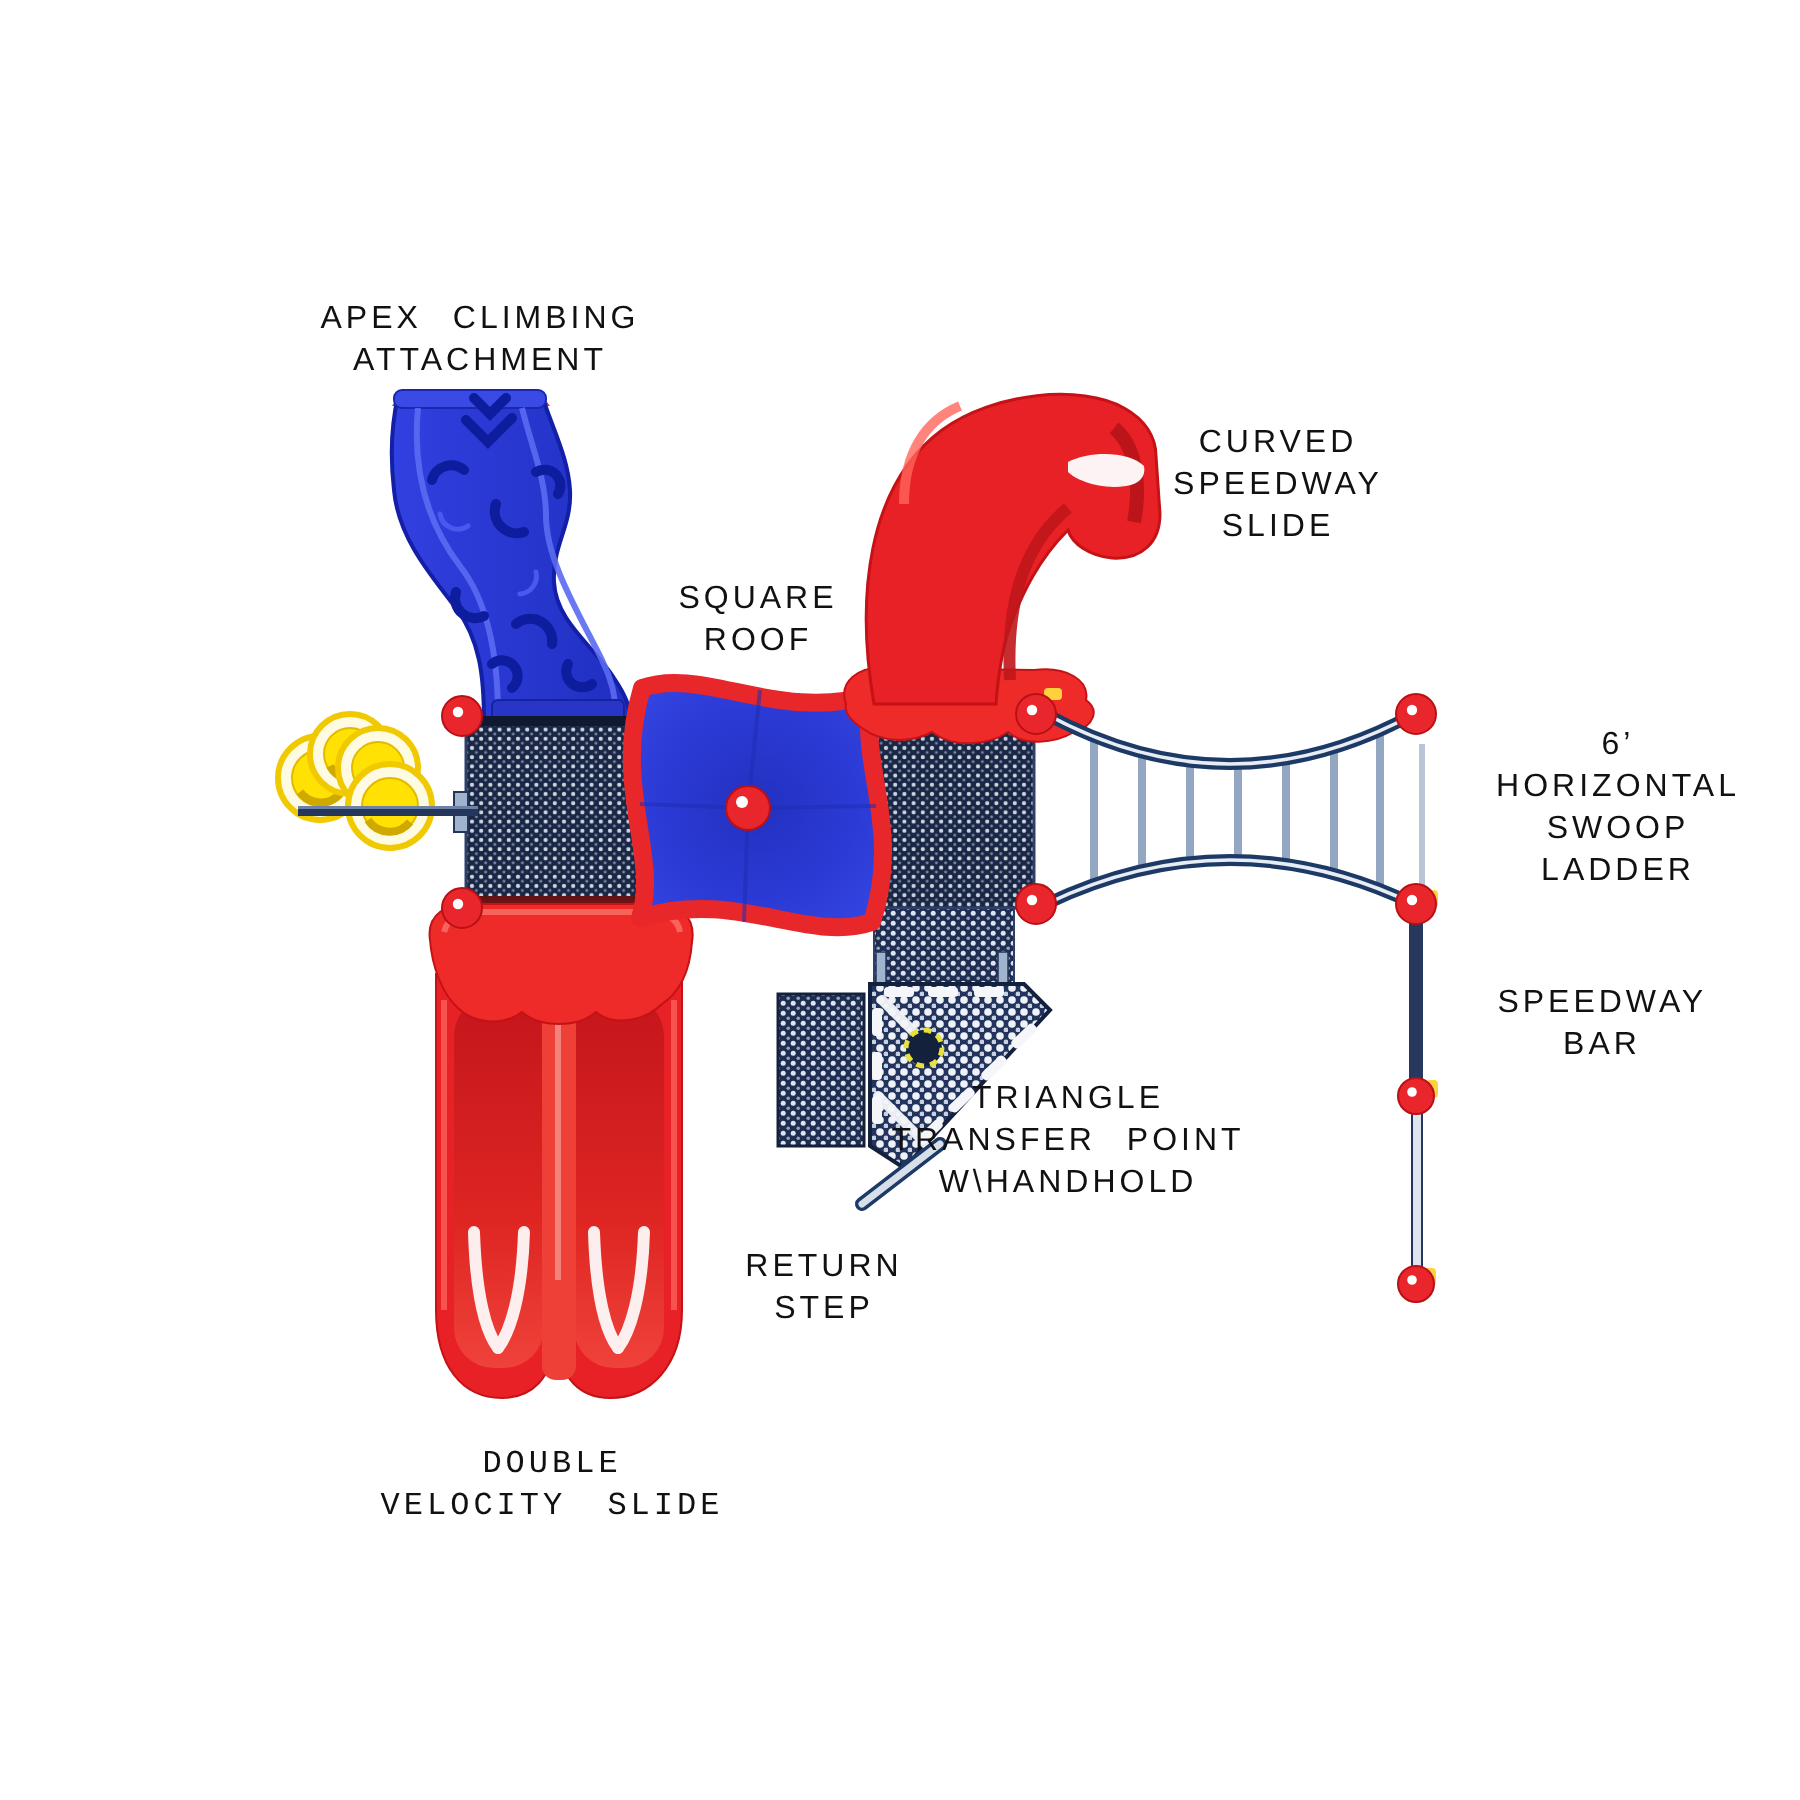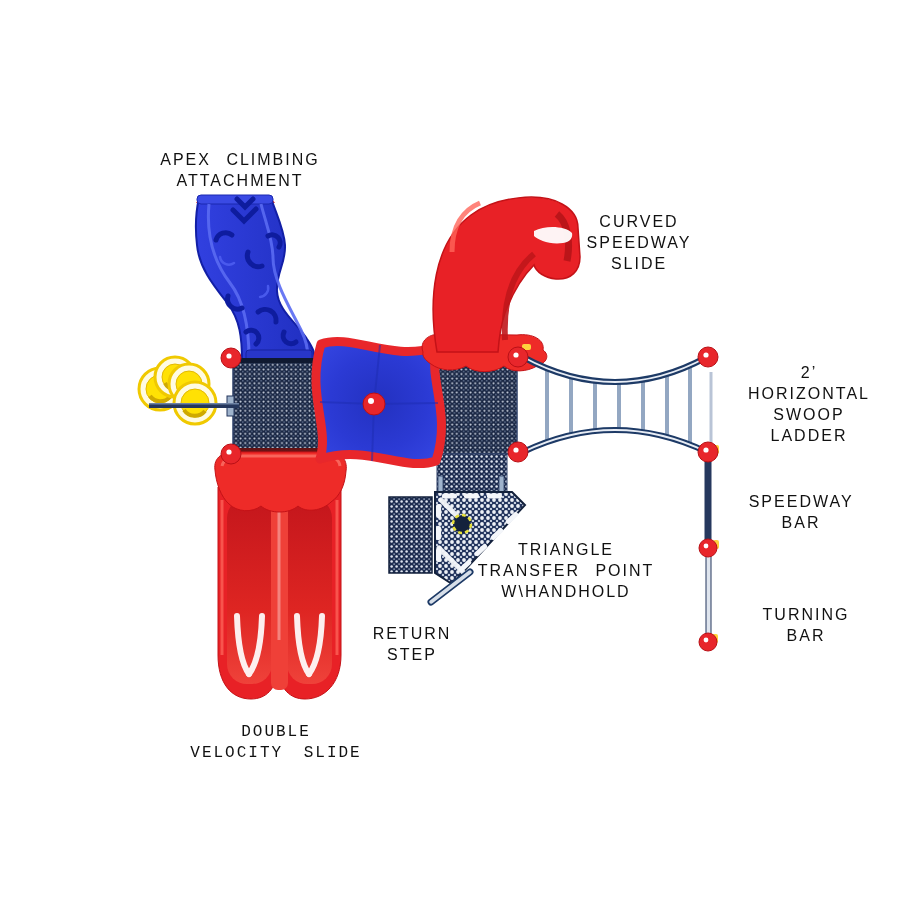--- a/index.html
+++ b/index.html
@@ -248,25 +248,26 @@
     <circle cx="374" cy="404" r="11" fill="#e8262b" stroke="#b91016"></circle>
     <circle cx="371" cy="401" r="3" fill="#fff"></circle>
   </g>
 </svg>
 
 <div class="lbl" style="left:240px;top:149px;">APEX CLIMBING
 ATTACHMENT</div>
 <div class="lbl" style="left:639px;top:211px;">CURVED
 SPEEDWAY
 SLIDE</div>
-<div class="lbl" style="left:809px;top:362px;">2’ HORIZONTAL
+<div class="lbl" style="left:379px;top:289px;">SQUARE
+ROOF</div>
+<div class="lbl" style="left:809px;top:362px;">6’ HORIZONTAL
 SWOOP LADDER</div>
 <div class="lbl" style="left:801px;top:491px;">SPEEDWAY BAR</div>
-<div class="lbl" style="left:566px;top:539px;">TRIANGLE
+<div class="lbl" style="left:534px;top:539px;">TRIANGLE
 TRANSFER POINT
 W\HANDHOLD</div>
 <div class="lbl" style="left:412px;top:603px;margin-top:20px;">RETURN
 STEP</div>
-<div class="lbl" style="left:806px;top:604px;">TURNING BAR</div>
 <div class="lbl" style="left:276px;top:722px;font-family:Liberation Mono, monospace;">DOUBLE
 VELOCITY SLIDE</div>
 
 </div>
 
 </body></html>

